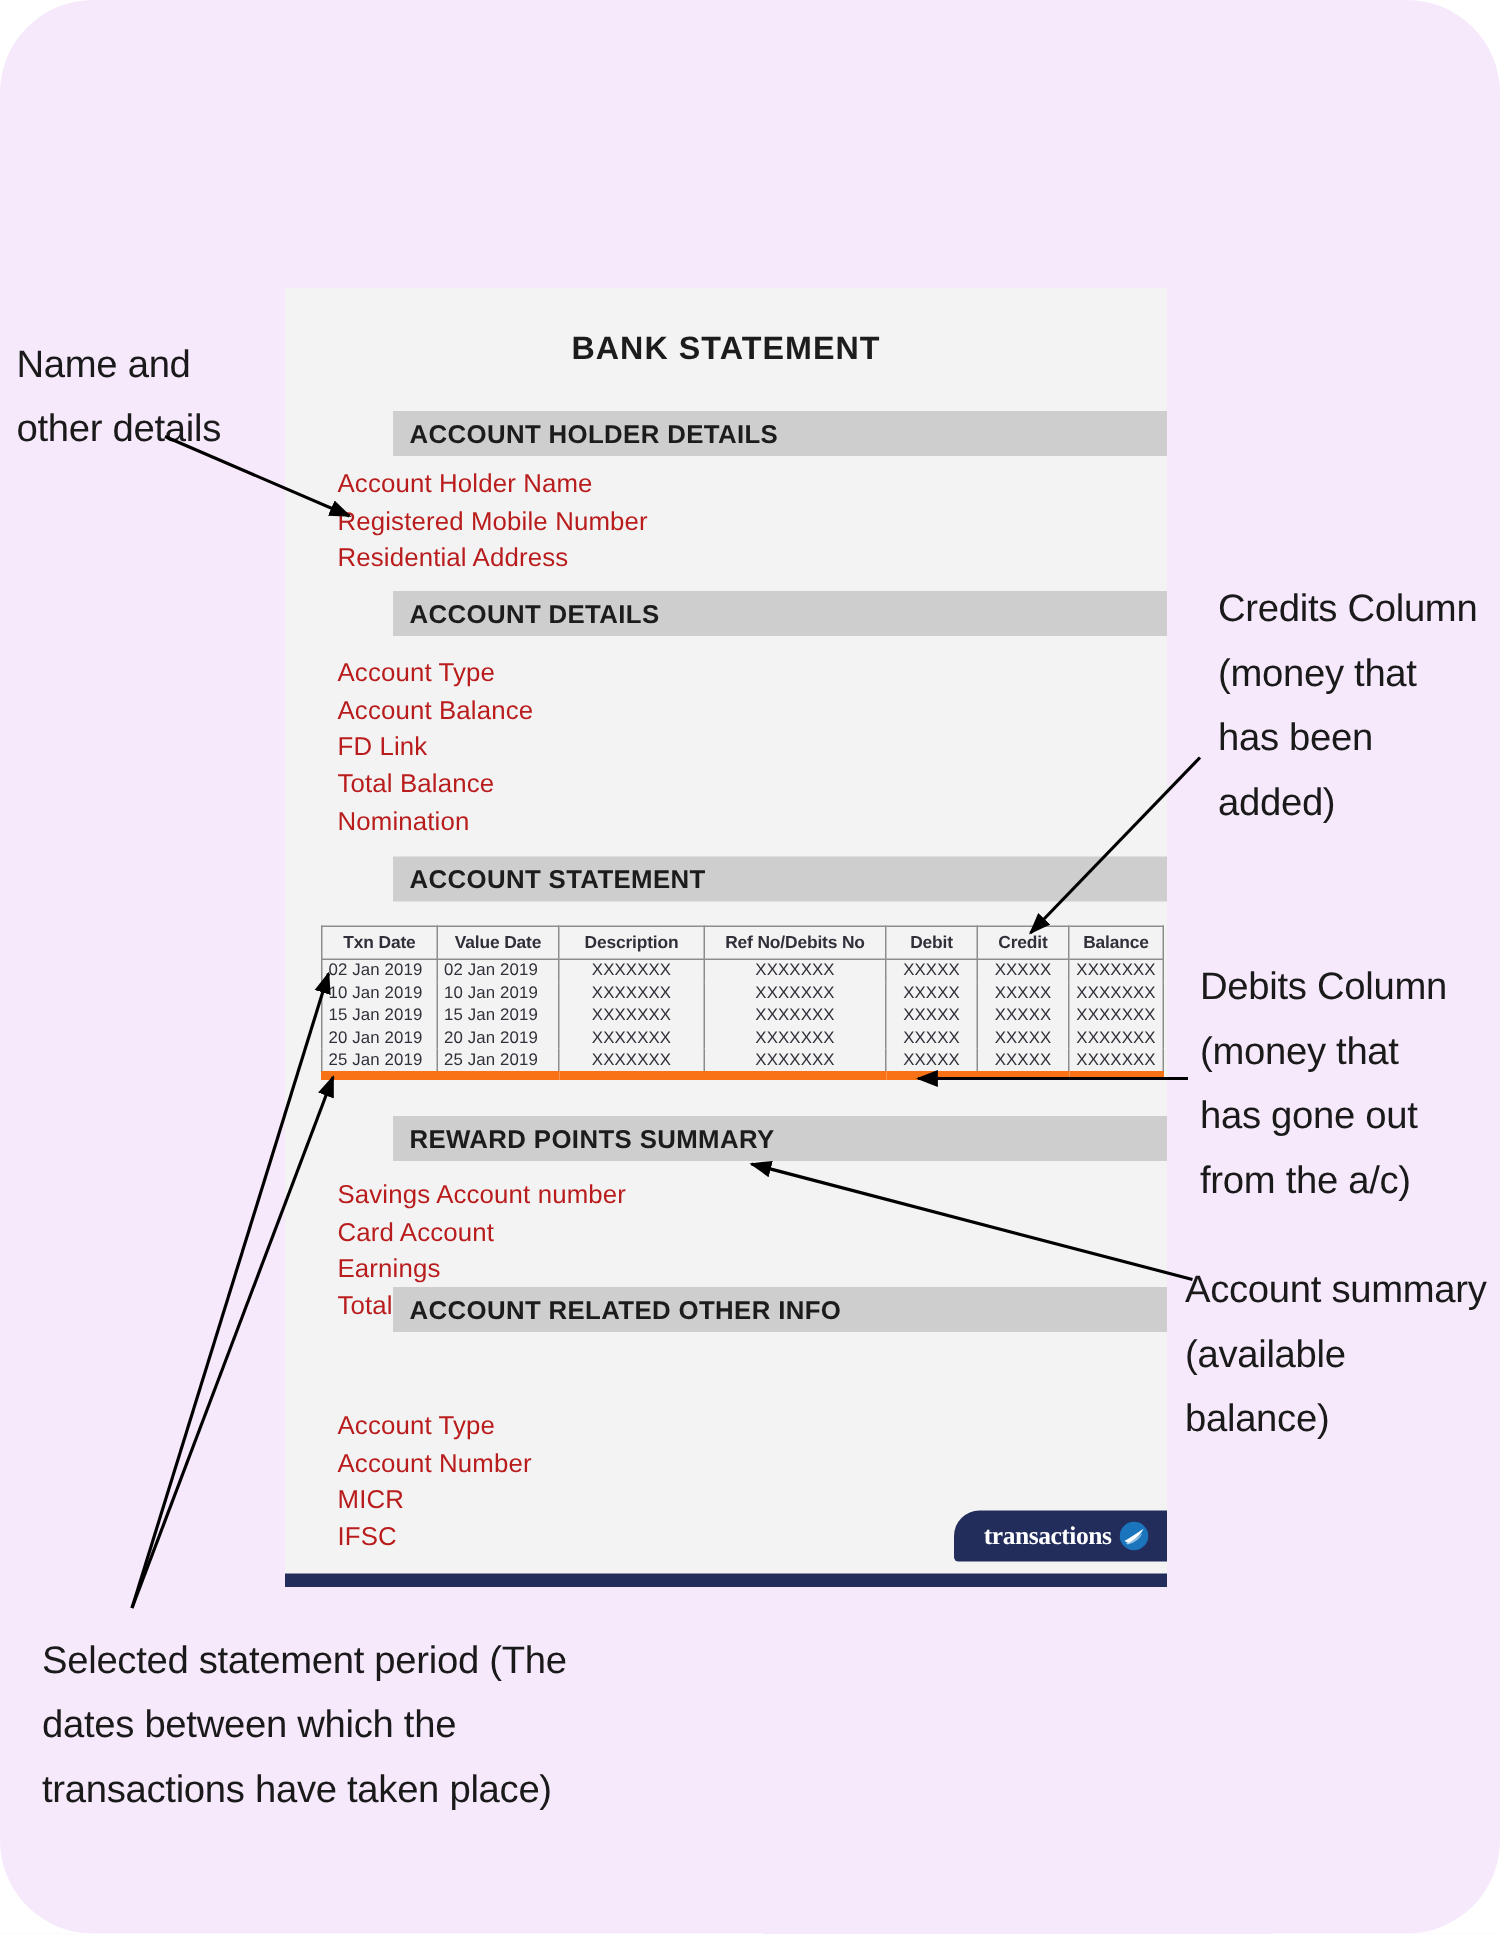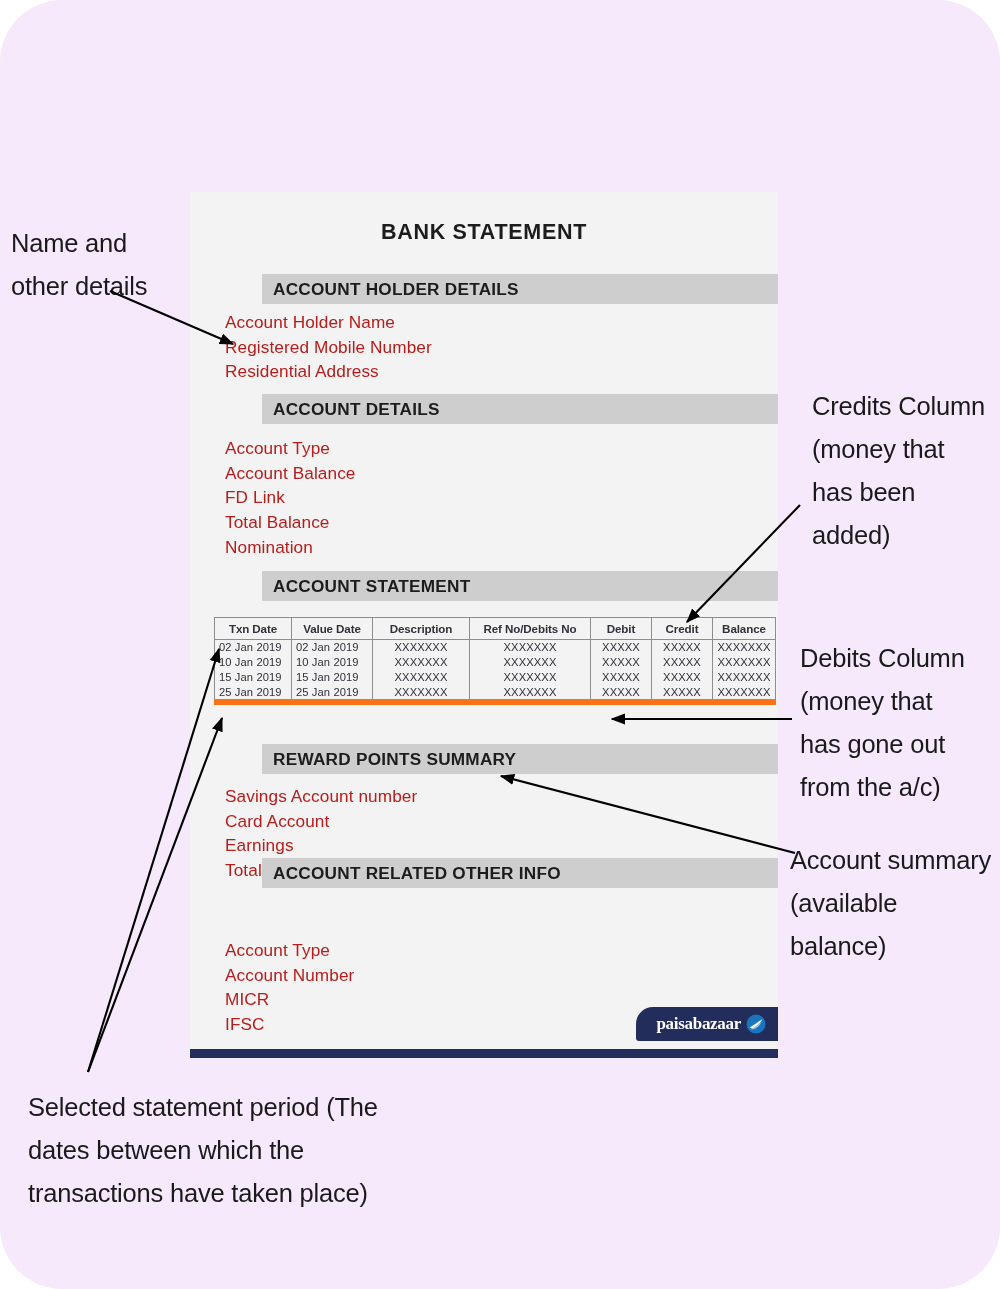--- a/index.html
+++ b/index.html
@@ -251,20 +251,29 @@
         <tr>
           <td class="c0">15 Jan 2019</td>
           <td class="c1">15 Jan 2019</td>
           <td class="c2">XXXXXXX</td>
           <td class="c3">XXXXXXX</td>
           <td class="c4">XXXXX</td>
           <td class="c5">XXXXX</td>
           <td class="c6">XXXXXXX</td>
         </tr>
         <tr>
+          <td class="c0">20 Jan 2019</td>
+          <td class="c1">20 Jan 2019</td>
+          <td class="c2">XXXXXXX</td>
+          <td class="c3">XXXXXXX</td>
+          <td class="c4">XXXXX</td>
+          <td class="c5">XXXXX</td>
+          <td class="c6">XXXXXXX</td>
+        </tr>
+        <tr>
           <td class="c0">25 Jan 2019</td>
           <td class="c1">25 Jan 2019</td>
           <td class="c2">XXXXXXX</td>
           <td class="c3">XXXXXXX</td>
           <td class="c4">XXXXX</td>
           <td class="c5">XXXXX</td>
           <td class="c6">XXXXXXX</td>
         </tr>
       </tbody>
     </table>
@@ -279,21 +288,21 @@
 
     <div class="band" id="band-other">ACCOUNT RELATED OTHER INFO</div>
     <div class="fieldlist" id="list-other">
       <div>Account Type</div>
       <div>Account Number</div>
       <div>MICR</div>
       <div>IFSC</div>
     </div>
 
     <div id="logo-banner">
-      <span id="logo-word">paisabazaar</span>
+      <span id="logo-word">transactions</span>
       <svg id="logo-mark" width="20" height="20" viewBox="0 0 20 20">
         <circle cx="10" cy="10" r="9.5" fill="#1b75bc"></circle>
         <path d="M3.6 13.4 C7.2 11.2 11.6 8.4 16.4 5.2 C14.2 9.4 10.6 12.6 6.2 14.6 Z" fill="#ffffff"></path>
         <path d="M4.6 14.9 C8.4 13.6 12.2 11.3 15.6 8.0 C13.8 12.0 10.1 14.8 5.8 15.6 Z" fill="#ffffff" opacity="0.55"></path>
       </svg>
     </div>
 
     <div id="footer-bar"></div>
   </div>
 

